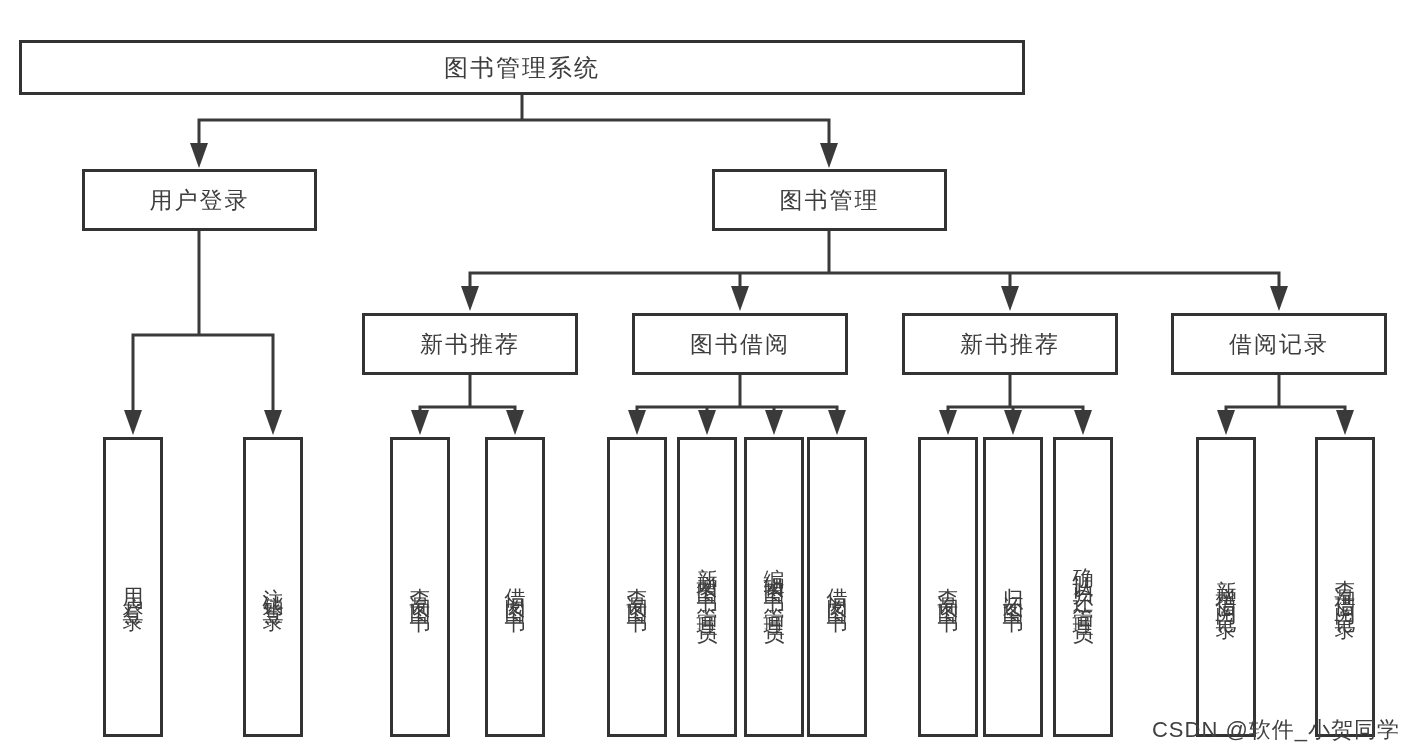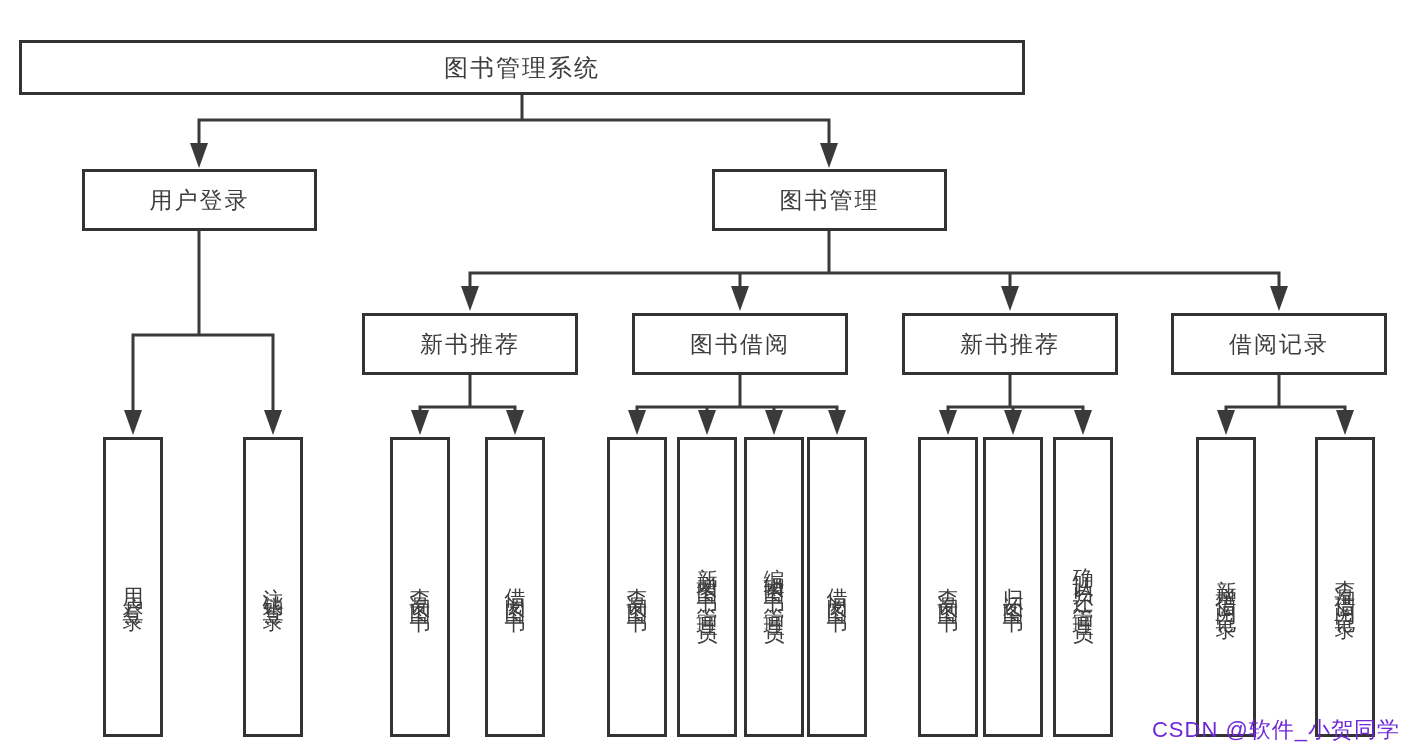--- a/index.html
+++ b/index.html
@@ -36,21 +36,21 @@
   #n-leaf-add-book{left:677px;}
   #n-leaf-edit-book{left:744px;}
   #n-leaf-borrow-2{left:807px;}
   #n-leaf-query-3{left:918px;}
   #n-leaf-return{left:983px;}
   #n-leaf-confirm{left:1053px;}
   #n-leaf-add-record{left:1196px;}
   #n-leaf-query-record{left:1315px;}
   .watermark{
     position:absolute;right:5px;bottom:2px;z-index:2;
-    font-size:22px;color:#6d28d9;letter-spacing:1px;
+    font-size:22px;color:#404040;letter-spacing:1px;
   }
 </style>
 </head>
 <body>
 
 <div class="canvas">
 
   <svg class="connector-layer" viewBox="0 0 1405 747" xmlns="http://www.w3.org/2000/svg" aria-hidden="true">
     <g stroke="#3a3a3a" stroke-width="3" fill="none">
       <path d="M522 68 V120 M197.5 120 H830.5 M199 120 V146 M829 120 V146"></path>

